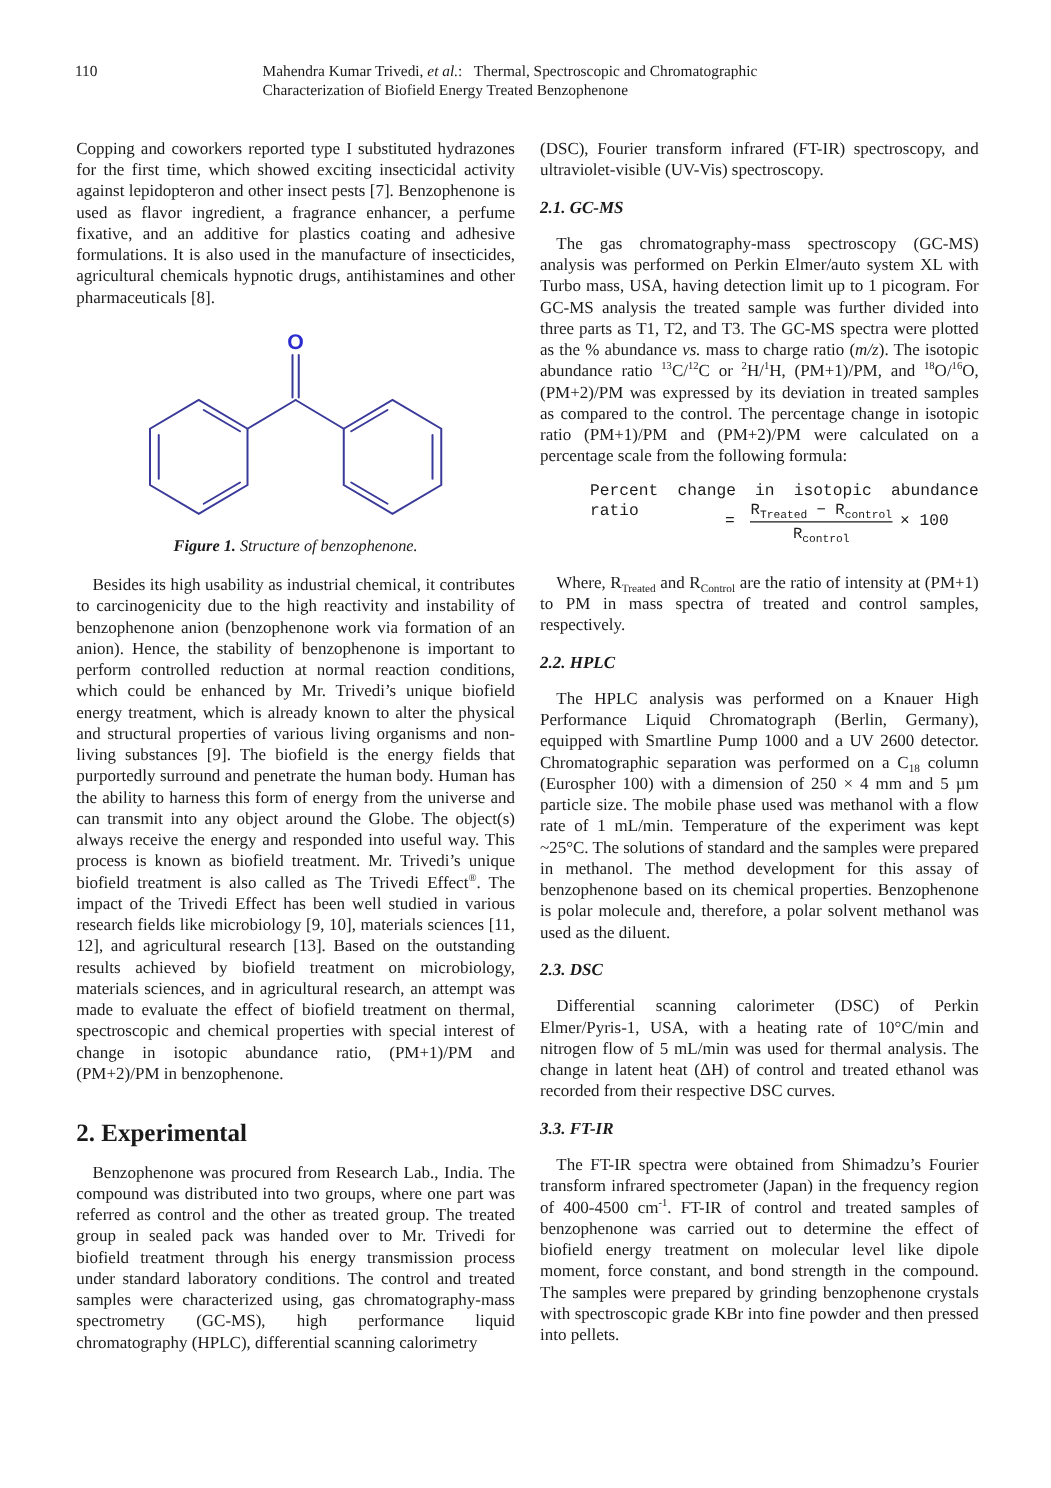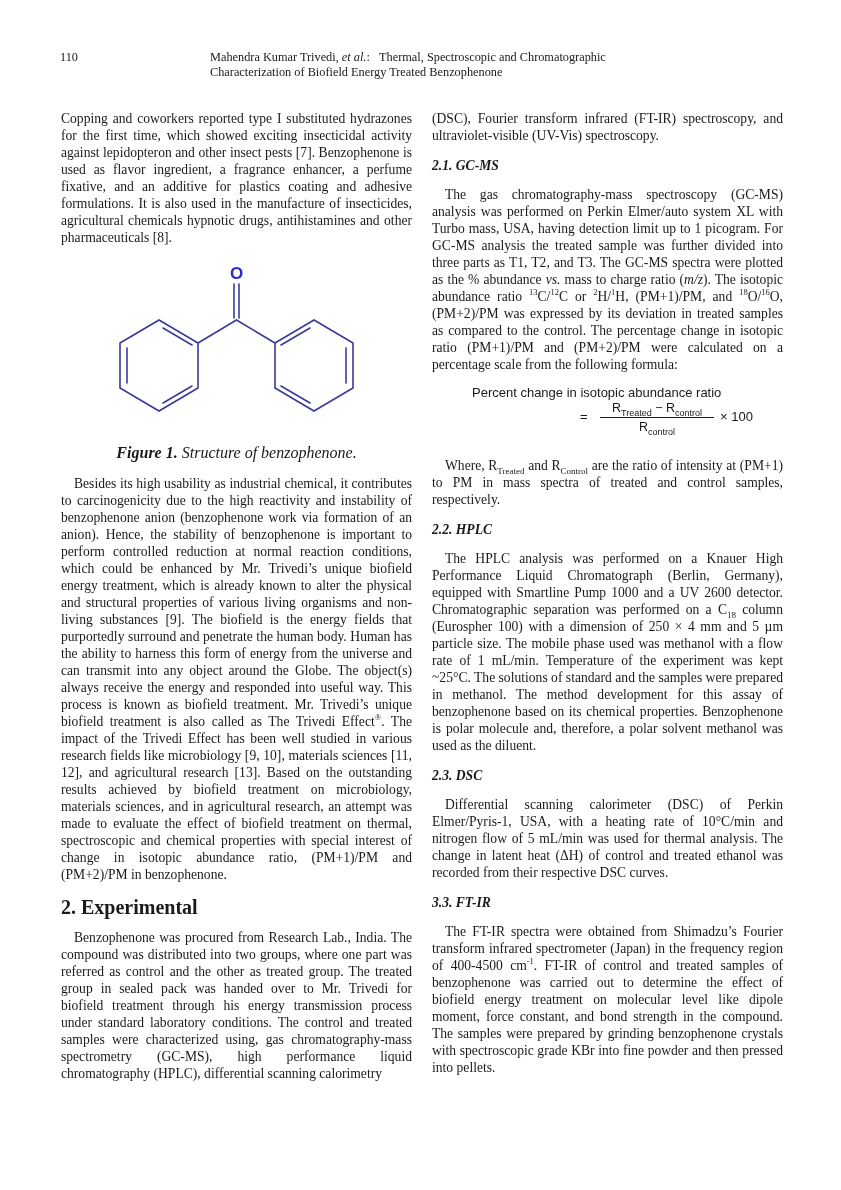--- a/index.html
+++ b/index.html
@@ -22,29 +22,29 @@
   .col-left { left: 61px; }
   .col-right { left: 432px; }
   p { margin: 0; }
   p.indent { text-indent: 13px; }
   .sub-h {
     font-weight: bold; font-style: italic; font-size: 13.6px;
     margin: 13px 0 12px 0;
   }
   .sec-h {
     font-weight: bold; font-size: 20px; line-height: 24px;
-    margin: 12px 0 10px 0;
+    margin: 28px 0 10px 0;
   }
   .figure { margin: 8px 0 0 0; text-align: center; }
   .figure svg { display: block; margin: 0 auto; }
-  .fig-caption { font-size: 16px; font-style: italic; margin-top: 20px; }
+  .fig-caption { font-size: 13px; font-style: italic; margin-top: 4px; }
   .fig-caption b { font-weight: bold; }
   .spacer { height: 14px; }
   .formula {
-    font-family: Liberation Sans, sans-serif; font-size: 13px; line-height: 16px;
+    font-family: Liberation Mono, monospace; font-size: 13px; line-height: 16px;
     margin: 12px 0 14px 0; position: relative; height: 58px;
   }
   .formula .f-title { position: absolute; left: 40px; top: 0; }
   .formula .eq { position: absolute; left: 148px; top: 24px; }
   .formula .frac { position: absolute; left: 168px; top: 15px; text-align: center; width: 114px; }
   .formula .num { border-bottom: 1px solid #1a1a1a; padding-bottom: 1px; font-size: 12.5px; }
   .formula .den { padding-top: 1px; font-size: 12.5px; }
   .formula .times { position: absolute; left: 288px; top: 24px; }
   sup { font-size: 8.5px; line-height: 0; }
   sub { font-size: 9px; line-height: 0; }

